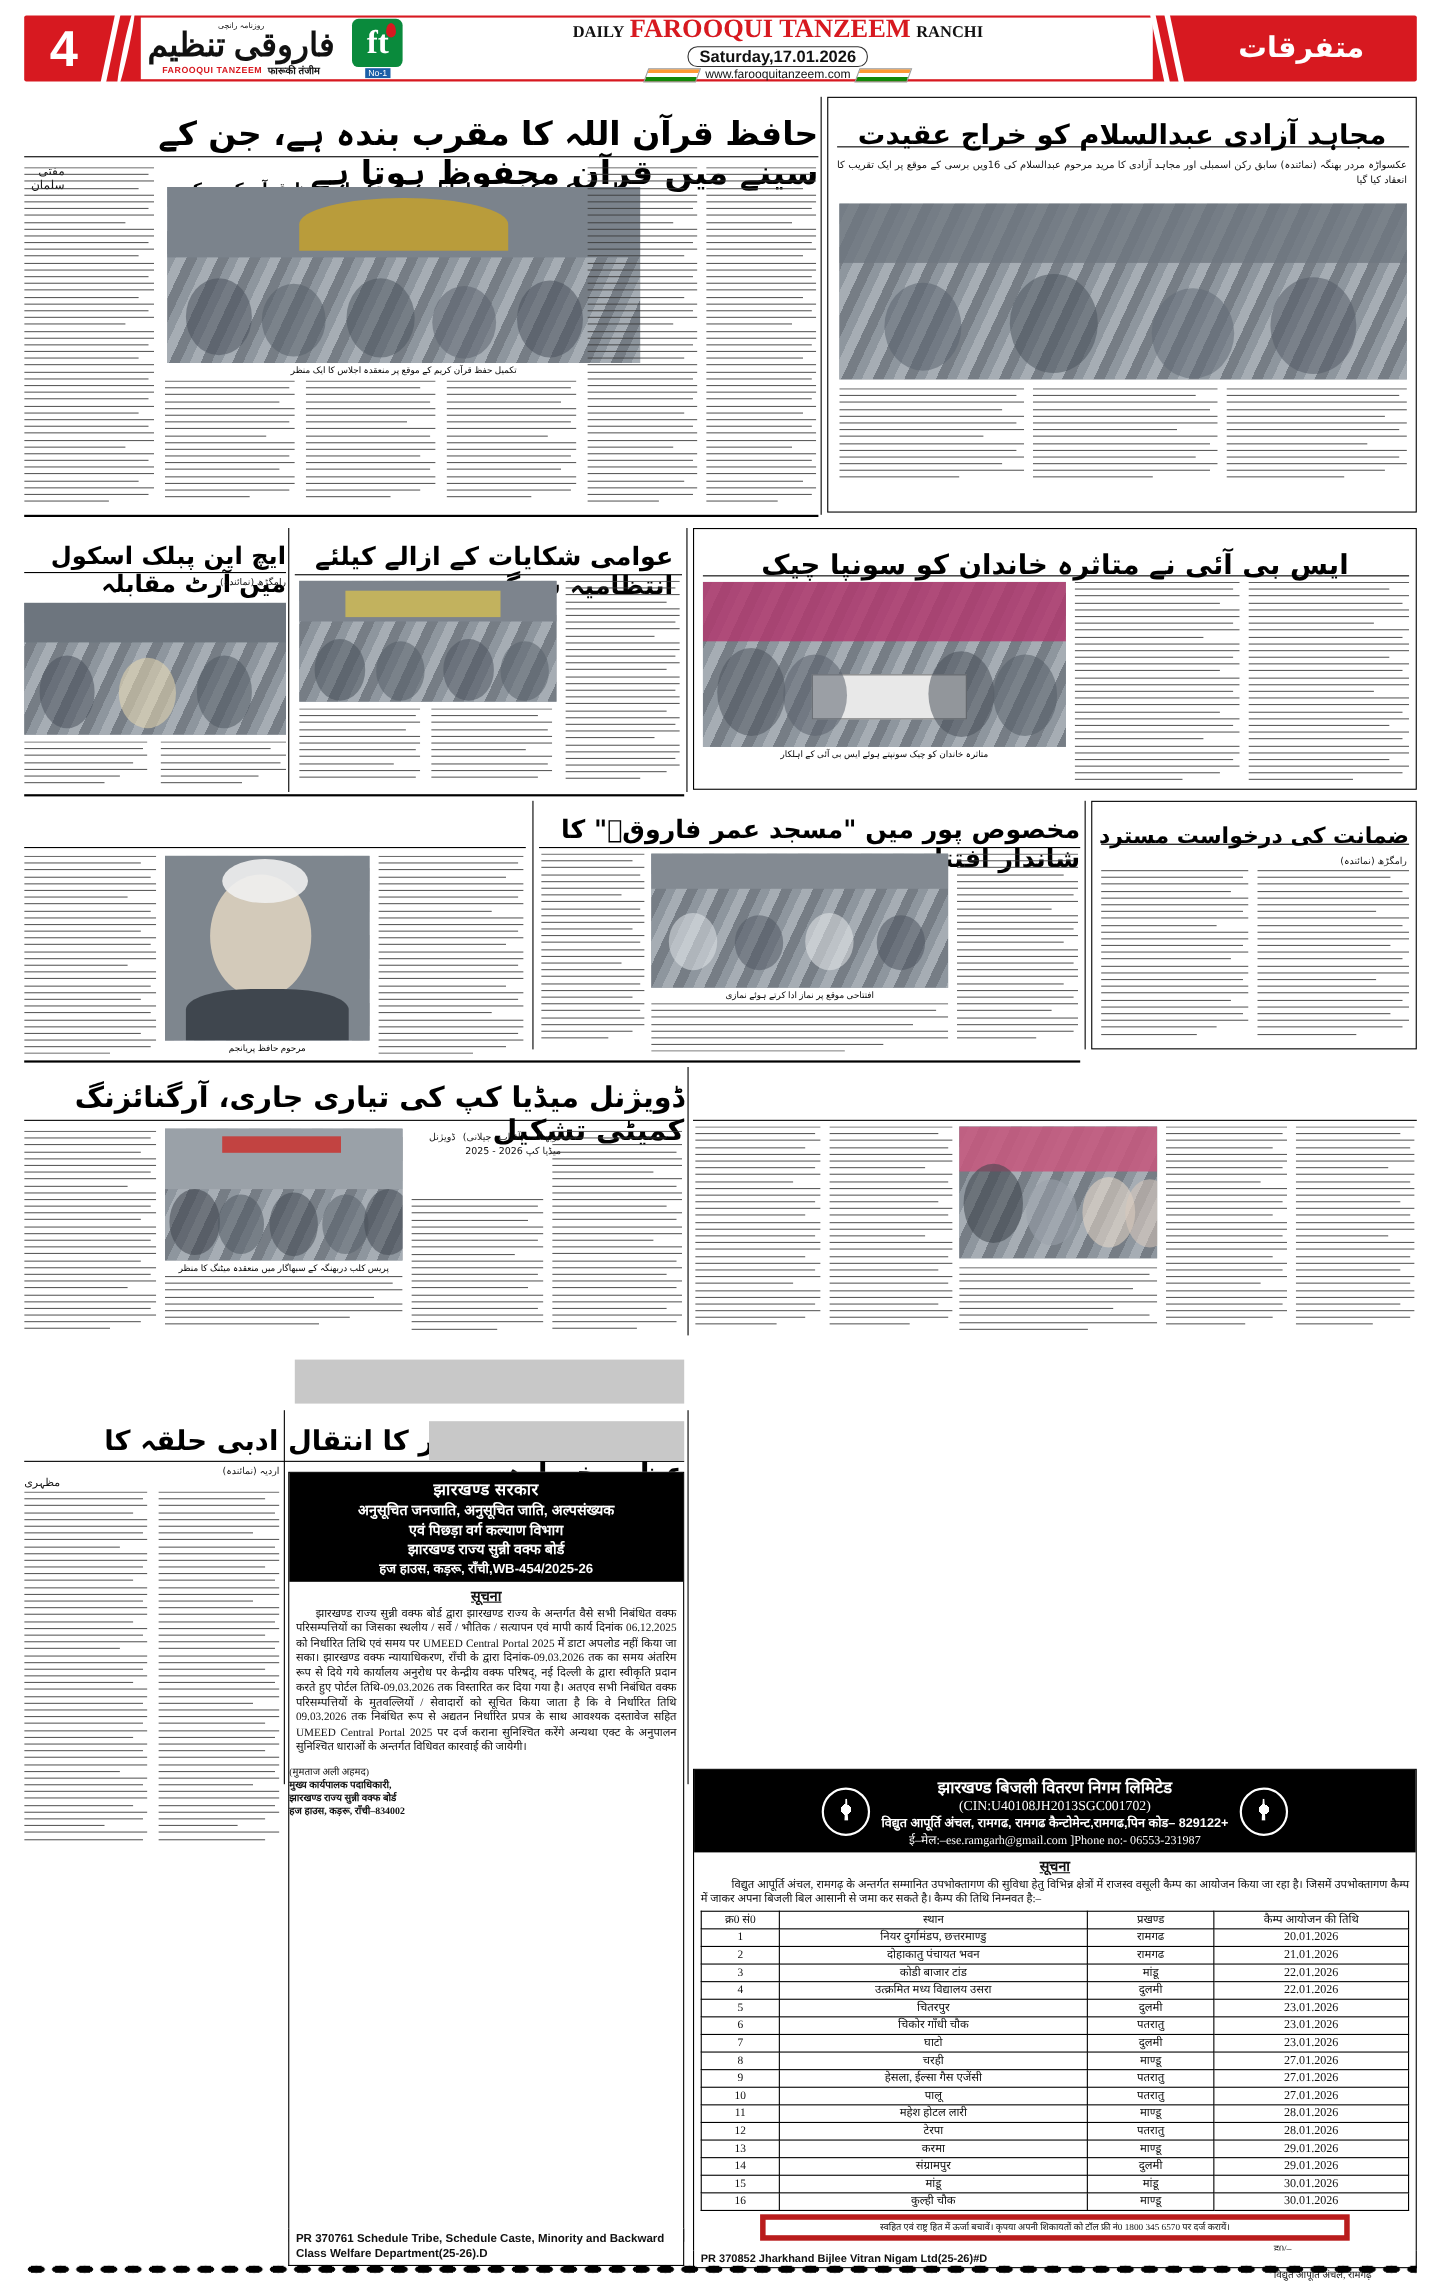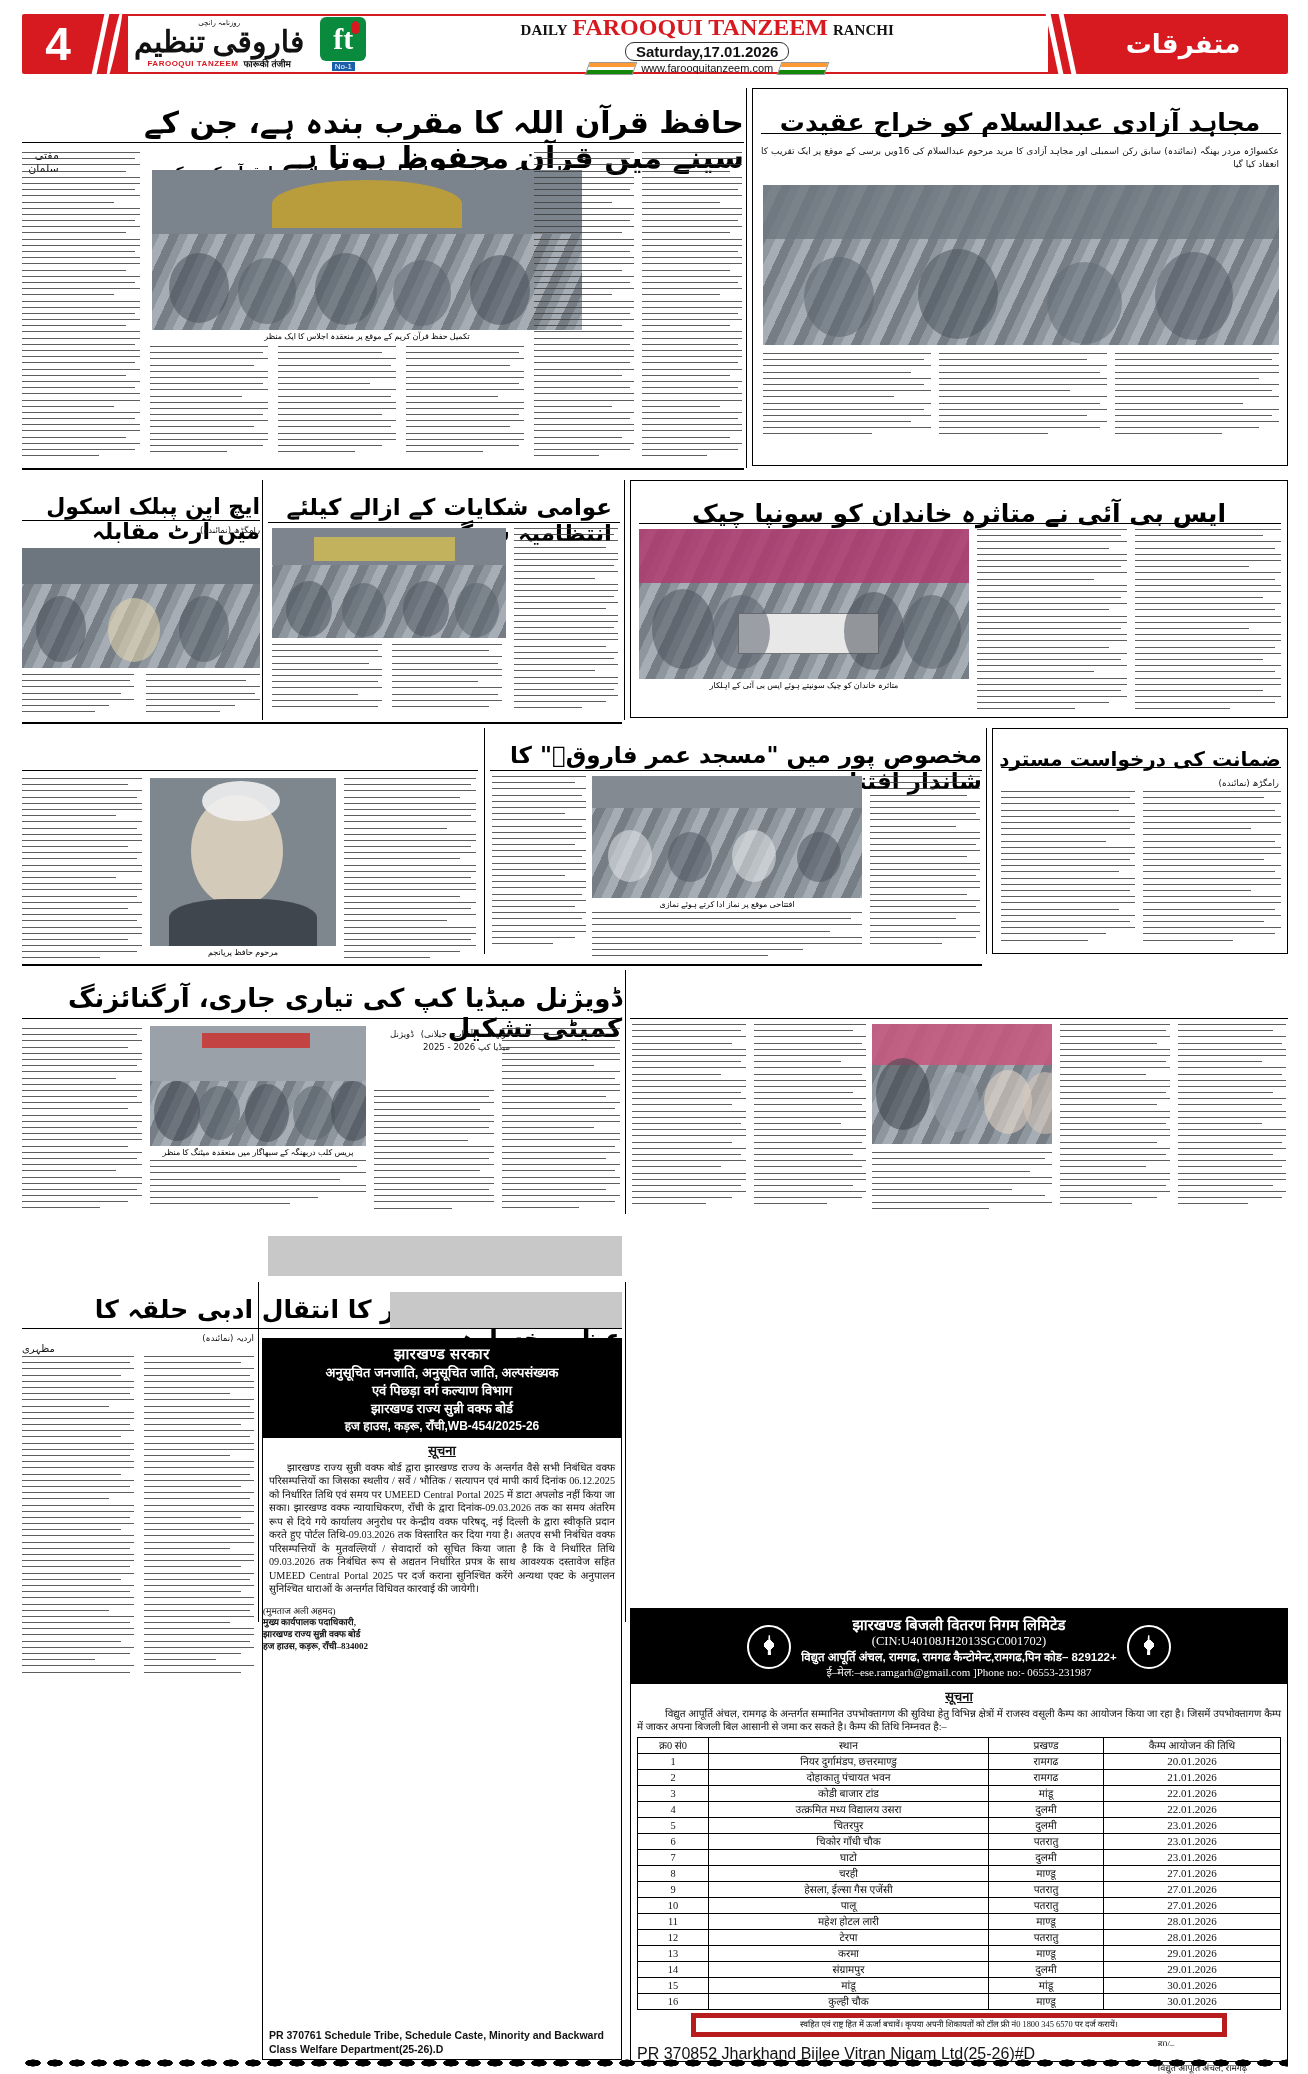--- a/index.html
+++ b/index.html
@@ -1400,21 +1400,21 @@
     <div style="display:flex;justify-content:flex-end;padding-right:40px;">
       <div class="sign">
         <div>ह0/–</div>
         <div>विद्युत कार्यपालक अभियंता,</div>
         <div>विद्युत आपूर्ति अंचल, रामगढ़</div>
       </div>
     </div>
   </div>
   <div style="position:absolute;left:630px;top:2046px;width:658px;height:16px;border:1px solid #000;border-top:none;
               box-sizing:border-box;display:flex;align-items:center;padding:0 6px;background:#fff;">
-    <span style="font-family:'Liberation Sans',sans-serif;font-weight:normal;font-size:16px;">PR 370852 Jharkhand Bijlee Vitran Nigam Ltd(25-26)#D</span>
+    <span style="font-family:'Liberation Sans',sans-serif;font-weight:bold;font-size:10px;">PR 370852 Jharkhand Bijlee Vitran Nigam Ltd(25-26)#D</span>
   </div>
 
   <div class="vline" style="left:624px;top:480px;height:240px;"></div>
   <div class="vline" style="left:262px;top:480px;height:240px;"></div>
   <div class="vline" style="left:484px;top:728px;height:226px;"></div>
   <div class="vline" style="left:986px;top:728px;height:226px;"></div>
   <div class="vline" style="left:625px;top:970px;height:244px;"></div>
   <div class="vline" style="left:625px;top:1282px;height:340px;"></div>
   <div class="vline" style="left:258px;top:1282px;height:340px;"></div>
   <div class="vline" style="left:746px;top:88px;height:380px;"></div>

